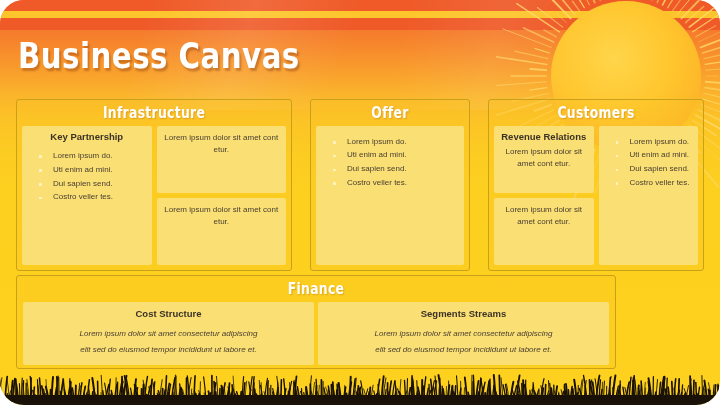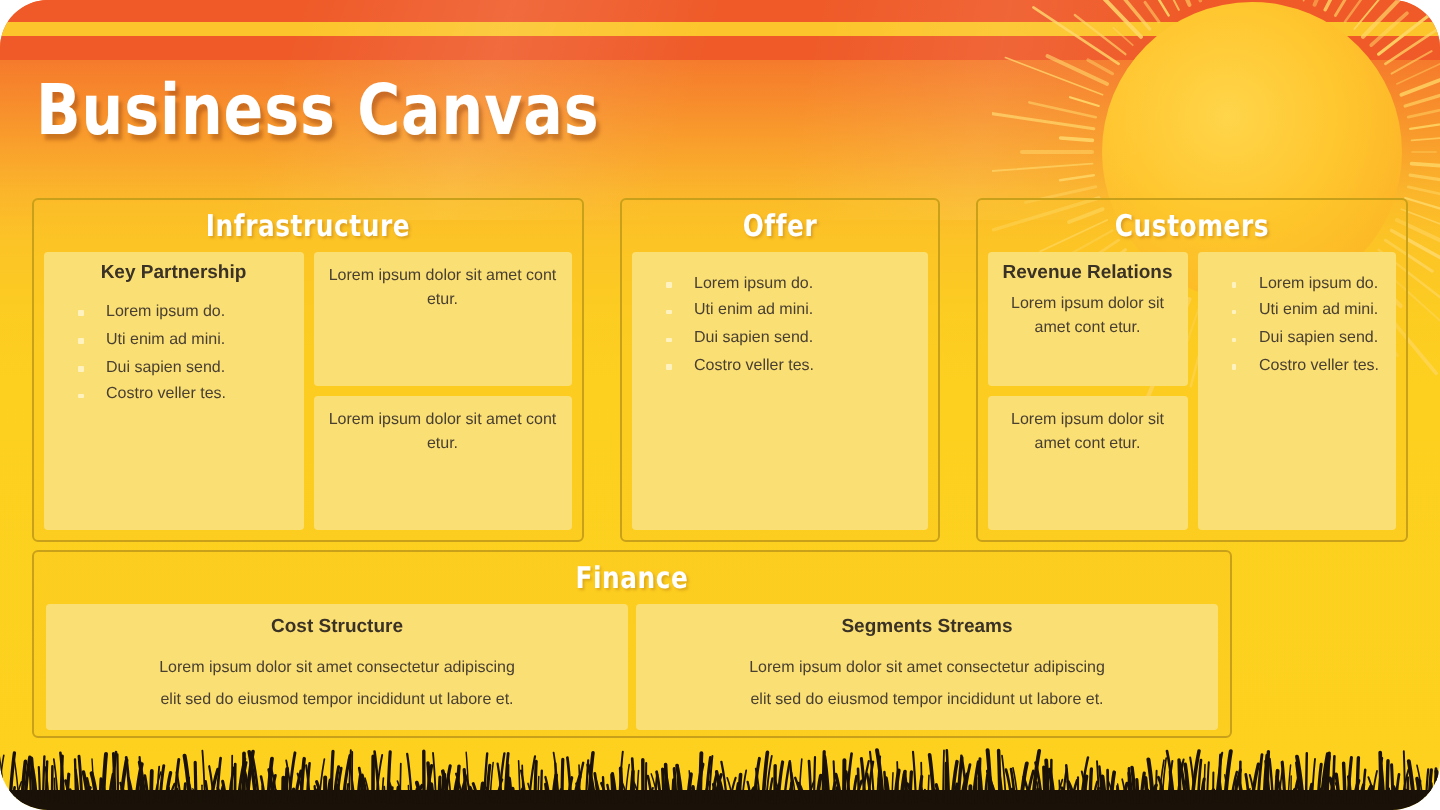--- a/index.html
+++ b/index.html
@@ -193,21 +193,21 @@
   .finance-card {
     flex: 1;
     background: #fadf74;
     border-radius: 2px;
     padding: 7px 6px;
     display: flex;
     flex-direction: column;
     align-items: center;
   }
   .finance-card .card-title { font-size: 9.5px; margin-bottom: 7px; }
-  .finance-card .card-body { font-size: 8px; line-height: 2.0; }
+  .finance-card .card-body { font-size: 8px; line-height: 2.0; font-style: italic; }
 
   
   .grass {
     position: absolute;
     left: 0; bottom: 0;
     width: 720px; height: 34px;
   }
 </style>
 </head>
 <body>

